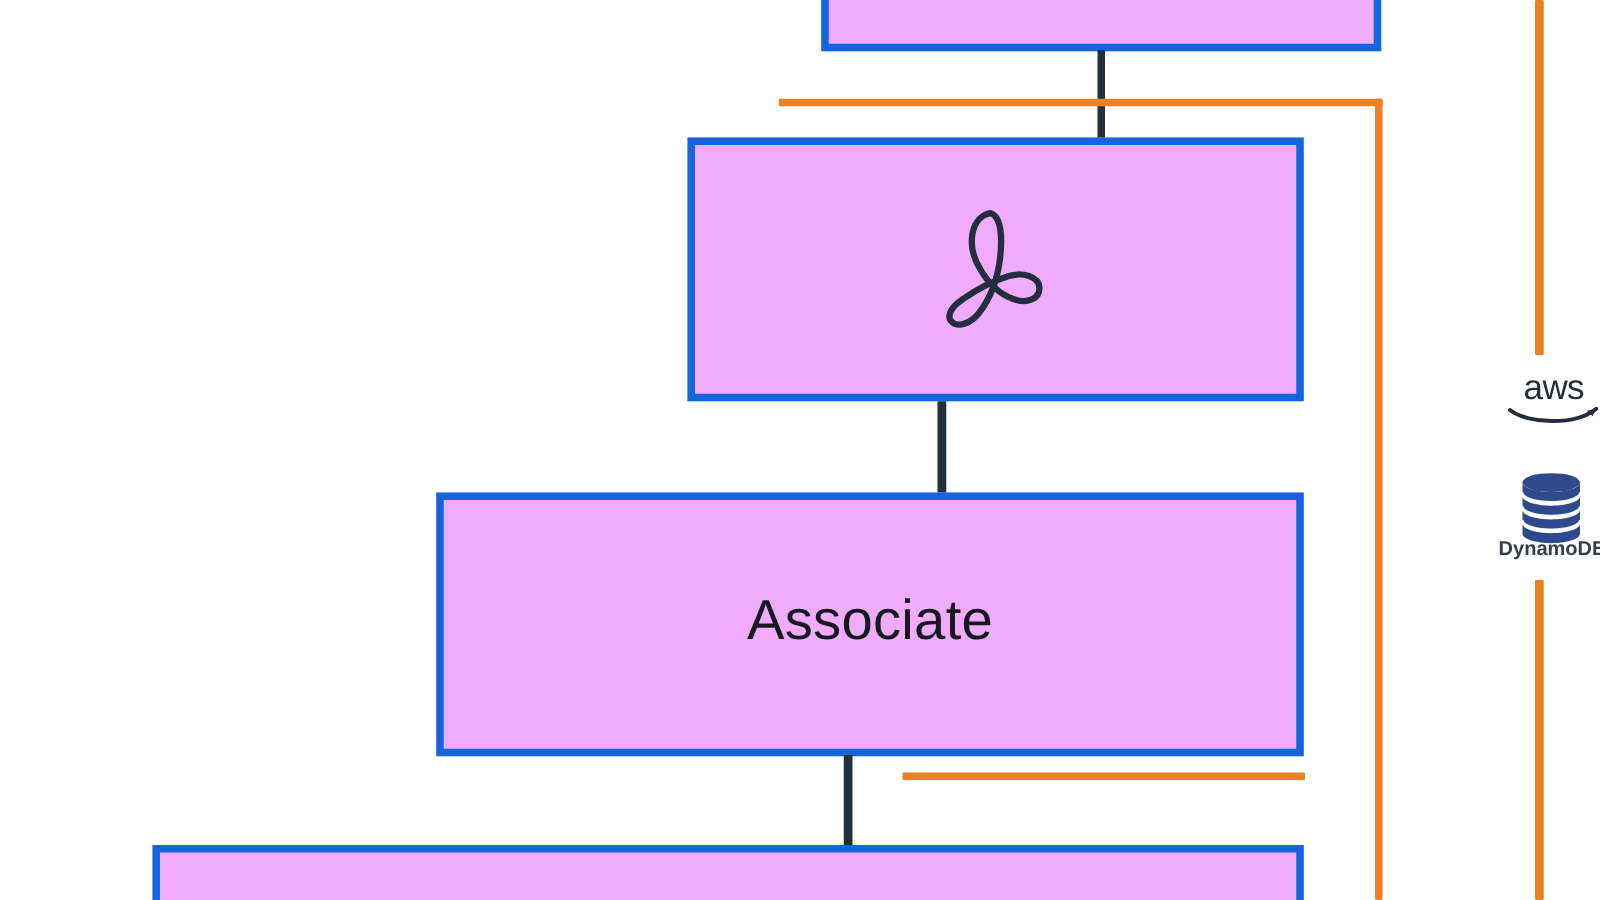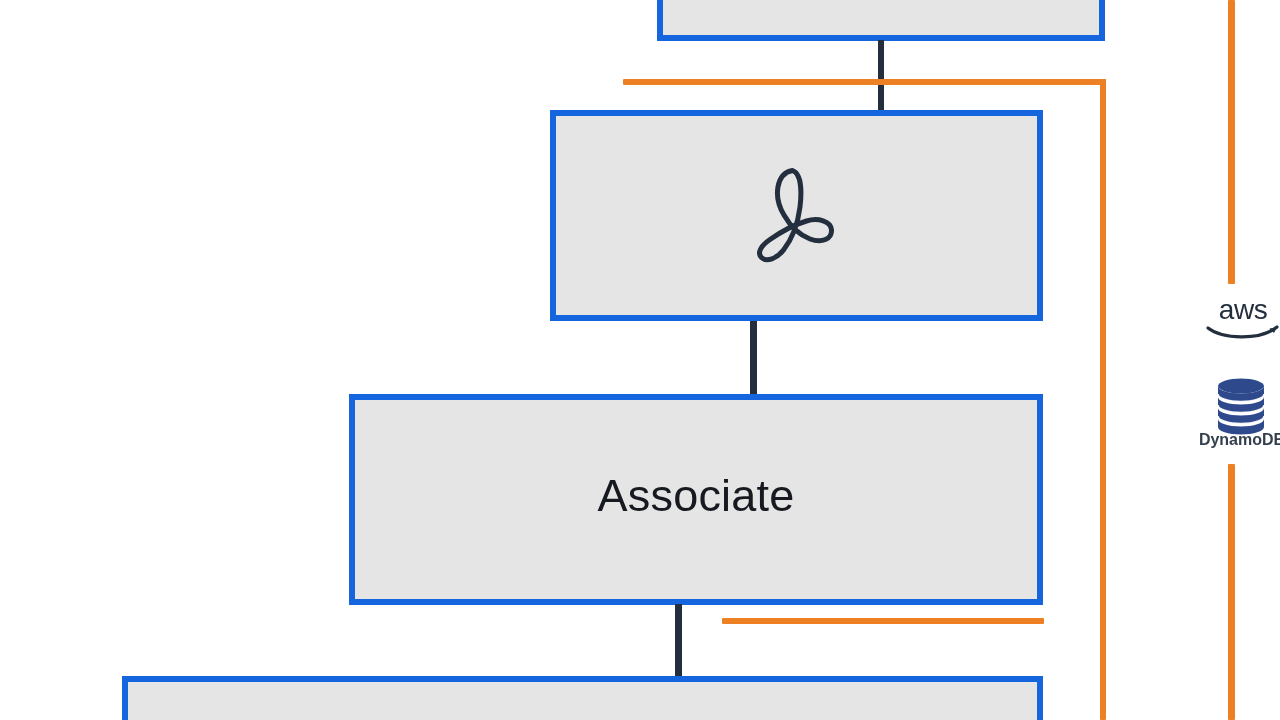--- a/index.html
+++ b/index.html
@@ -15,21 +15,21 @@
     width: 1280px;
     height: 720px;
     background: #ffffff;
     overflow: hidden;
   }
 
   
   .node-box {
     position: absolute;
     box-sizing: border-box;
-    background: #e5e5e5;
+    background: #f0abfc;
     border-style: solid;
   }
 
   .node-label {
     position: absolute;
     left: 0;
     right: 0;
     text-align: center;
     color: #16191F;
     font-family: "Liberation Sans", sans-serif;

